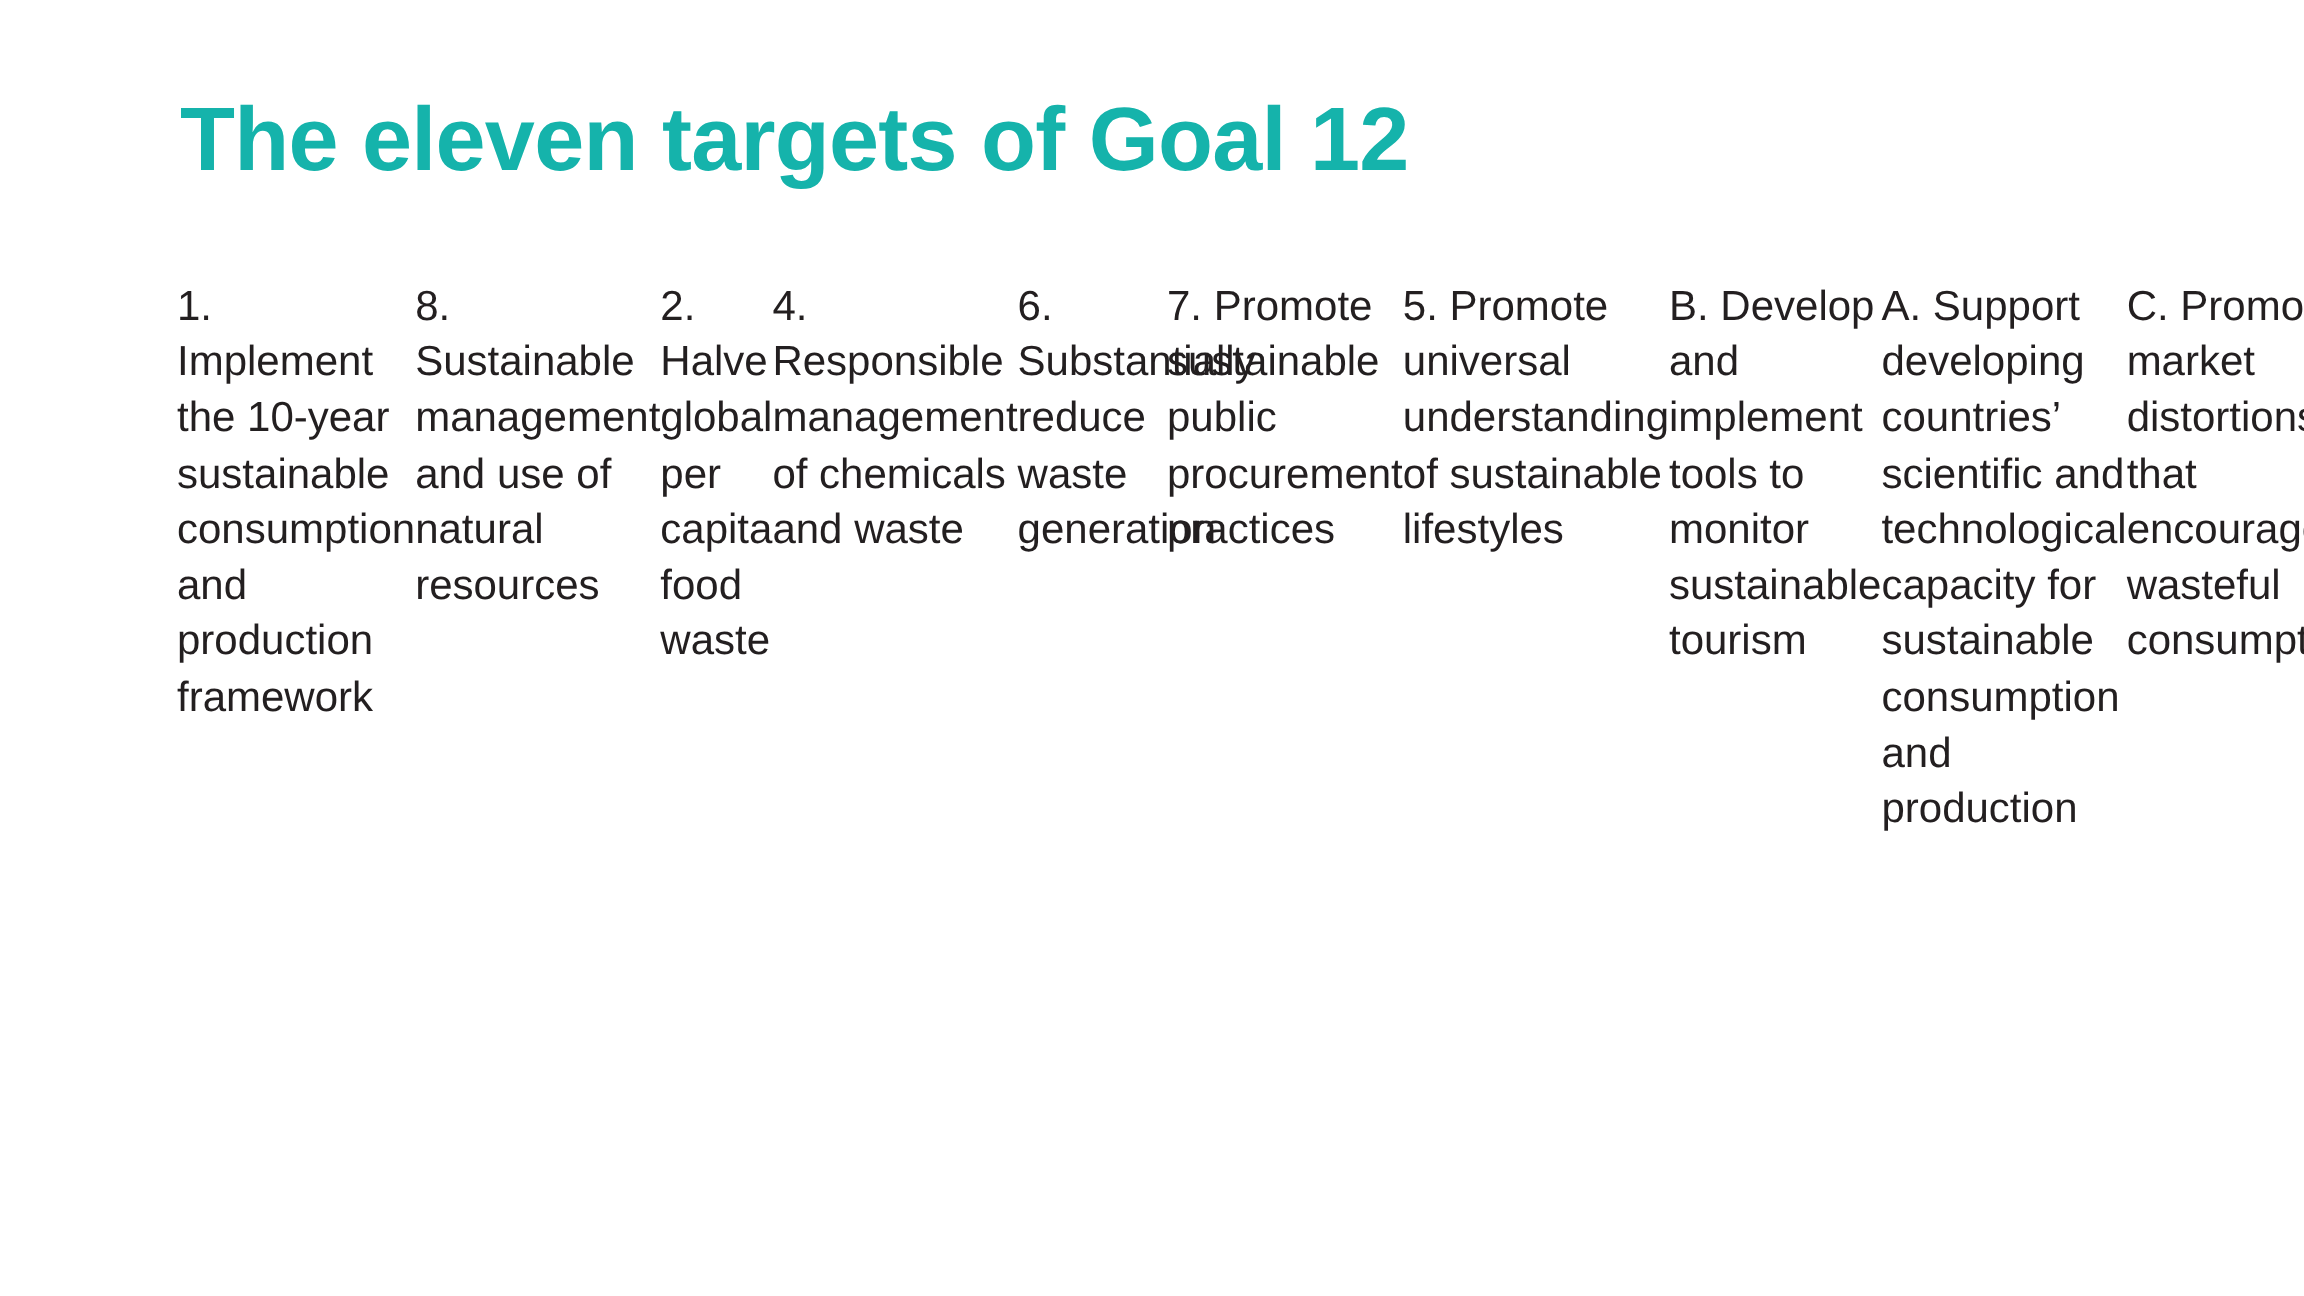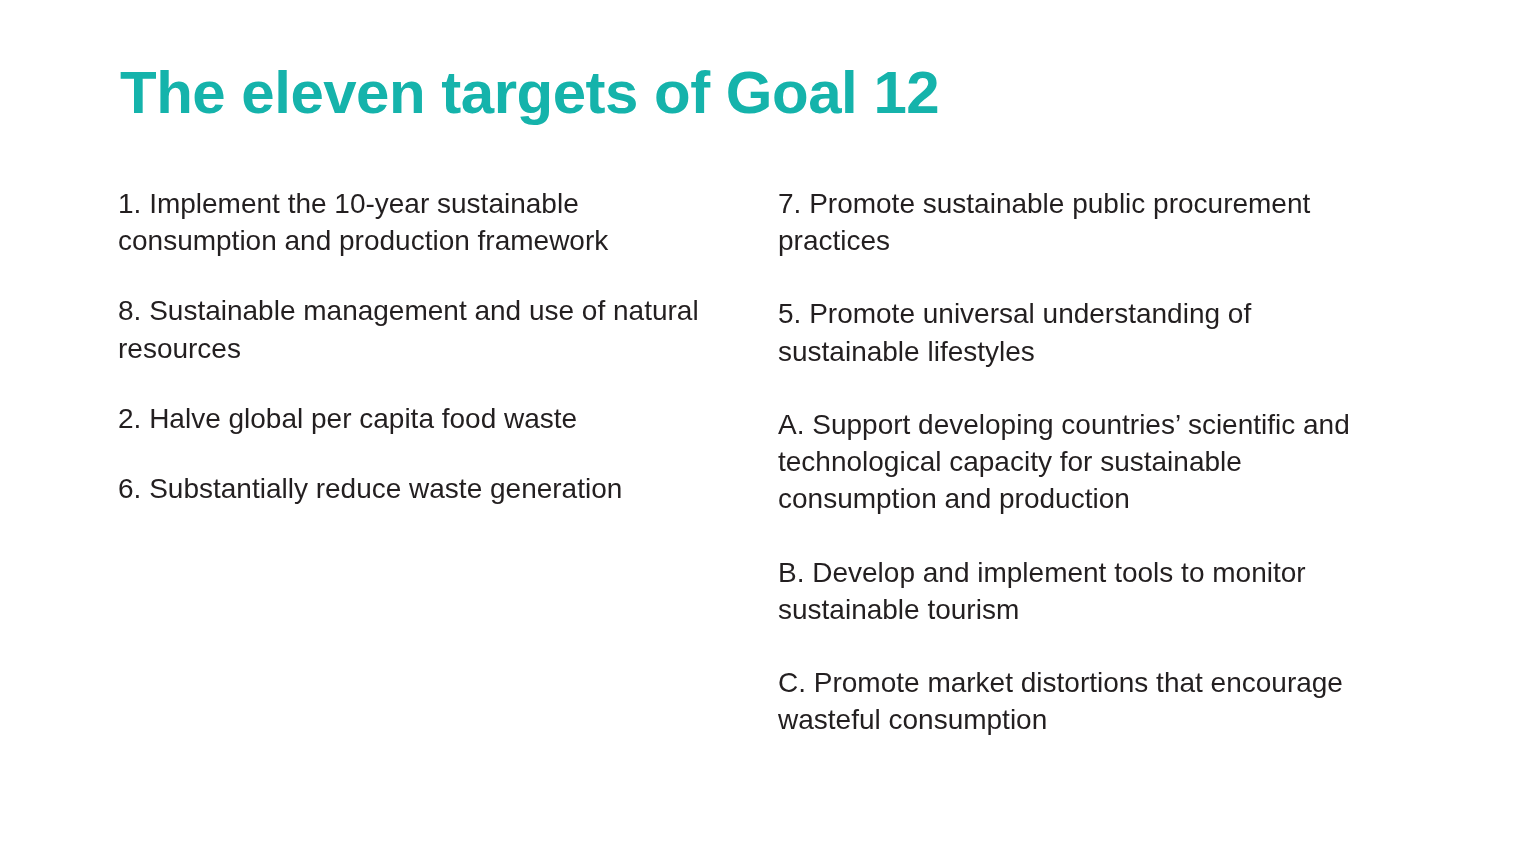--- a/index.html
+++ b/index.html
@@ -33,21 +33,21 @@
     position: absolute;
     left: 118px;
     top: 185px;
     width: 1300px;
     display: flex;
     flex-direction: row;
     gap: 60px;
   }
   .column {
     display: flex;
-    flex-direction: column;
+    flex-direction: row;
   }
   .column.left {
     width: 600px;
   }
   .column.right {
     width: 640px;
   }
   .target-item {
     font-size: 28px;
     line-height: 1.33;
@@ -71,25 +71,26 @@
 <div class="slide">
 
   <div class="slide-title">The eleven targets of Goal 12</div>
 
   <div class="columns">
 
     <div class="column left">
       <div class="target-item"> 1. Implement the 10-year sustainable consumption and production framework</div>
       <div class="target-item">8. Sustainable management and use of natural resources</div>
       <div class="target-item">2. Halve global per capita food waste</div>
+      <div class="target-item">4. Responsible management of chemicals and waste</div>
       <div class="target-item">6. Substantially reduce waste generation</div>
     </div>
 
     <div class="column right">
       <div class="target-item">7. Promote sustainable public procurement practices</div>
       <div class="target-item">5. Promote universal understanding of sustainable lifestyles</div>
+      <div class="target-item">B. Develop and implement tools to monitor sustainable tourism</div>
       <div class="target-item">A. Support developing countries’ scientific and technological capacity for sustainable consumption and production</div>
-      <div class="target-item">B. Develop and implement tools to monitor sustainable tourism</div>
       <div class="target-item">C. Promote market distortions that encourage wasteful consumption</div>
     </div>
 
   </div>
 </div>
 
 </body></html>

